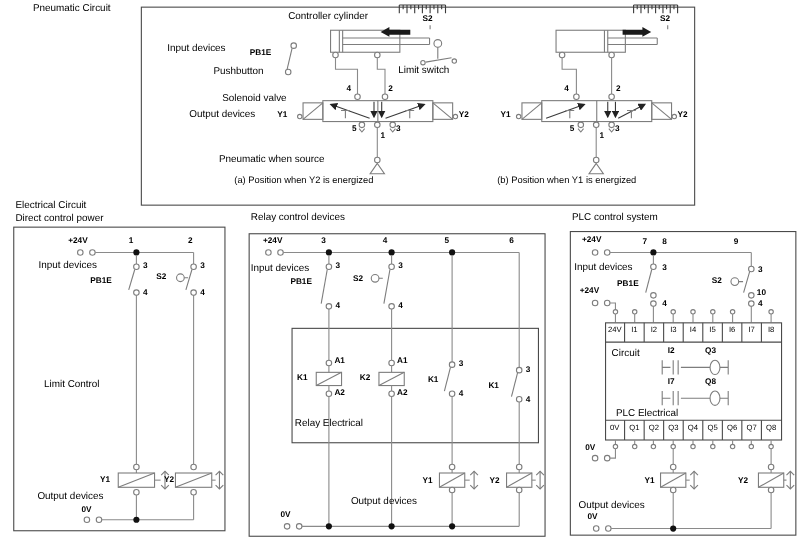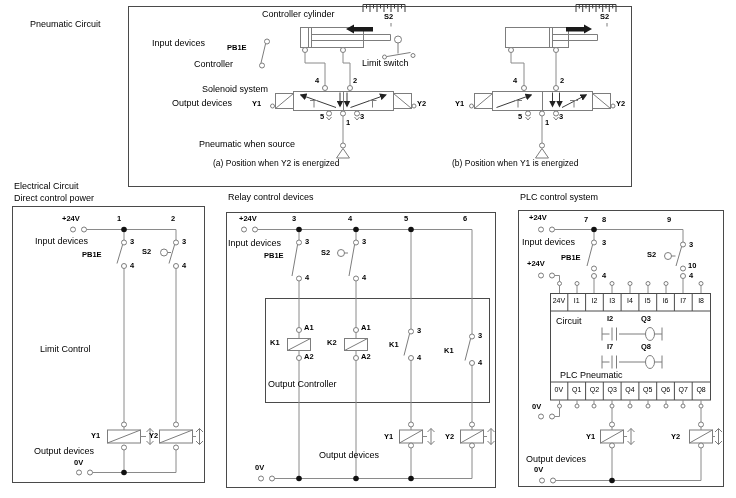--- a/index.html
+++ b/index.html
@@ -319,29 +319,29 @@
     <circle class="t" cx="701" cy="445.5" r="2.5"></circle>
     <path class="w" d="M701,448 V480.5"></path>
 
     <circle class="t" cx="542" cy="480.5" r="2.5"></circle>
         <circle class="t" cx="553" cy="480.5" r="2.5"></circle>
     <path class="w" d="M555.5,480.5 H701"></path>
     <circle class="dot" cx="612" cy="480.5" r="2.8"></circle>
   </g>
 </svg>
 
-<span class="lbl" style="left:30px;top:19px">Pneumatic Circuit</span>
+<span class="lbl" style="left:30px;top:2px">Pneumatic Circuit</span>
 <span class="lbl" style="left:262px;top:9px">Controller cylinder</span>
 <span class="num" style="left:384px;top:13px">S2</span>
 <span class="num" style="left:600px;top:13px">S2</span>
 <span class="lbl" style="left:152px;top:38px">Input devices</span>
 <span class="num" style="left:227px;top:44px">PB1E</span>
-<span class="lbl" style="left:194px;top:59px">Controller</span>
+<span class="lbl" style="left:194px;top:59px">Pushbutton</span>
 <span class="lbl" style="left:362px;top:58px">Limit switch</span>
-<span class="lbl" style="left:202px;top:84px">Solenoid system</span>
+<span class="lbl" style="left:202px;top:84px">Solenoid valve</span>
 <span class="lbl" style="left:172px;top:98px">Output devices</span>
 <span class="num" style="left:252px;top:100px">Y1</span>
 <span class="num" style="left:417px;top:100px">Y2</span>
 <span class="num" style="left:315px;top:77px">4</span>
 <span class="num" style="left:353px;top:77px">2</span>
 <span class="num" style="left:320px;top:113px">5</span>
 <span class="num" style="left:346px;top:119px">1</span>
 <span class="num" style="left:360px;top:113px">3</span>
 <span class="lbl" style="left:199px;top:139px">Pneumatic when source</span>
 <span class="cap" style="left:213px;top:158px">(a) Position when Y2 is energized</span>
@@ -392,21 +392,21 @@
 <span class="num" style="left:304px;top:353px">A2</span>
 <span class="num" style="left:327px;top:339px">K2</span>
 <span class="num" style="left:361px;top:324px">A1</span>
 <span class="num" style="left:361px;top:353px">A2</span>
 <span class="num" style="left:389px;top:341px">K1</span>
 <span class="num" style="left:417px;top:327px">3</span>
 <span class="num" style="left:417px;top:354px">4</span>
 <span class="num" style="left:444px;top:347px">K1</span>
 <span class="num" style="left:478px;top:332px">3</span>
 <span class="num" style="left:478px;top:359px">4</span>
-<span class="lbl" style="left:268px;top:379px">Output Controller</span>
+<span class="lbl" style="left:268px;top:379px">Relay Electrical</span>
 <span class="num" style="left:384px;top:433px">Y1</span>
 <span class="num" style="left:445px;top:433px">Y2</span>
 <span class="lbl" style="left:319px;top:450px">Output devices</span>
 <span class="num" style="left:255px;top:464px">0V</span>
 
 <span class="num" style="left:529px;top:214px">+24V</span>
 <span class="num" style="left:584px;top:216px">7</span>
 <span class="num" style="left:602px;top:216px">8</span>
 <span class="num" style="left:667px;top:216px">9</span>
 <span class="lbl" style="left:522px;top:237px">Input devices</span>
@@ -427,21 +427,21 @@
 <span class="cell" style="left:638.9px;top:297px;width:17.8px">I5</span>
 <span class="cell" style="left:656.7px;top:297px;width:17.8px">I6</span>
 <span class="cell" style="left:674.4px;top:297px;width:17.8px">I7</span>
 <span class="cell" style="left:692.2px;top:297px;width:17.8px">I8</span>
 
 <span class="lbl" style="left:556px;top:316px">Circuit</span>
 <span class="num" style="left:607px;top:315px">I2</span>
 <span class="num" style="left:641px;top:315px">Q3</span>
 <span class="num" style="left:607px;top:343px">I7</span>
 <span class="num" style="left:641px;top:343px">Q8</span>
-<span class="lbl" style="left:560px;top:370px">PLC Pneumatic</span>
+<span class="lbl" style="left:560px;top:370px">PLC Electrical</span>
 
 <span class="cell" style="left:550px;top:386px;width:17.8px">0V</span>
 <span class="cell" style="left:567.8px;top:386px;width:17.8px">Q1</span>
 <span class="cell" style="left:585.6px;top:386px;width:17.8px">Q2</span>
 <span class="cell" style="left:603.3px;top:386px;width:17.8px">Q3</span>
 <span class="cell" style="left:621.1px;top:386px;width:17.8px">Q4</span>
 <span class="cell" style="left:638.9px;top:386px;width:17.8px">Q5</span>
 <span class="cell" style="left:656.7px;top:386px;width:17.8px">Q6</span>
 <span class="cell" style="left:674.4px;top:386px;width:17.8px">Q7</span>
 <span class="cell" style="left:692.2px;top:386px;width:17.8px">Q8</span>

